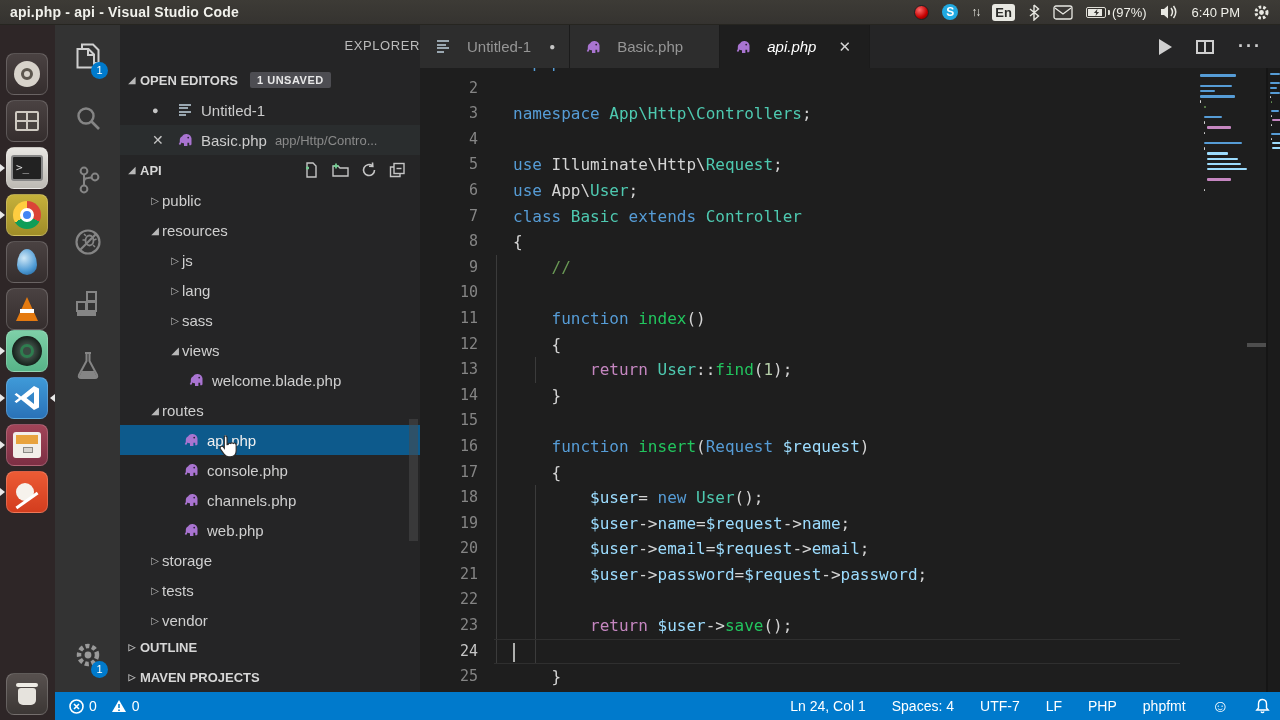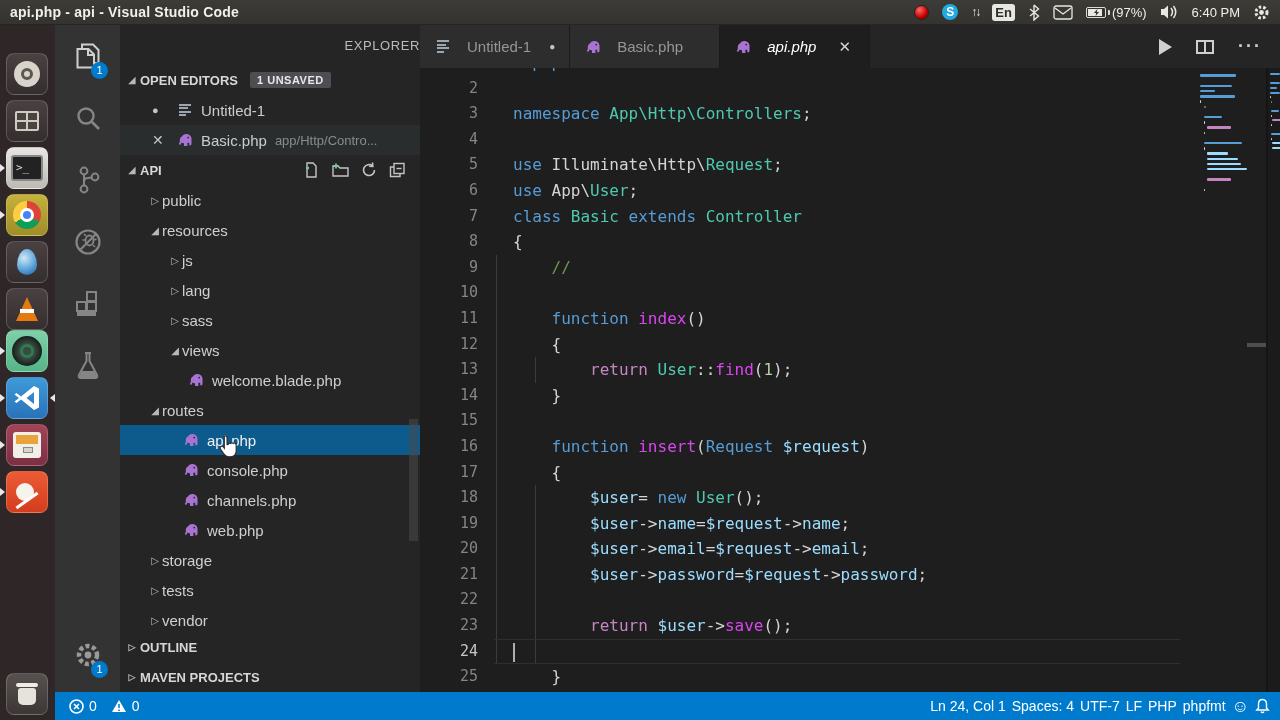--- a/index.html
+++ b/index.html
@@ -144,35 +144,35 @@
               font-family:"DejaVu Sans Mono", monospace; font-size:16px; }
   .codecol { margin-top:-18px; }
   .cl { display:flex; height:25.6px; line-height:25.6px; white-space:pre; }
   .ln { width:58px; text-align:right; color:#858585; font-size:15px; flex:none; }
   .cl.cur .ln { color:#c6c6c6; }
   .linebody { flex:1; margin-left:16px; padding-left:19px; position:relative; margin-right:100px; }
   .cl.cur .linebody { border-top:1px solid #2f2f2f; border-bottom:1px solid #2f2f2f; }
   .guide { position:absolute; top:0; bottom:0; width:1px; background:#3b3b3b; }
   .cursorbar { position:absolute; left:19px; top:3px; width:2px; height:19px; background:#aeafad; }
   .tk-kw { color:#569CD6; } .tk-ctl { color:#C586C0; } .tk-type { color:#4EC9B0; }
-  .tk-fn { color:#d946ef;text-align:right; } .tk-var { color:#9CDCFE; } .tk-num { color:#B5CEA8; }
+  .tk-fn { color:#22c55e;text-align:right; } .tk-var { color:#9CDCFE; } .tk-num { color:#B5CEA8; }
   .tk-com { color:#6A9955; } .tk-fg { color:#D4D4D4; }
 
   .minimap { position:absolute; top:-6px; right:27px; width:57px; height:660px; }
   .mm-bar { position:absolute; border-radius:1px; }
   .rightstrip { position:absolute; top:-6px; right:0; width:14px; height:660px; border-left:2px solid #151515;
                 background:#1b1b1b; }
   .scrollmark { position:absolute; right:14px; top:275px; width:19px; height:4px; background:#5a5a5a; opacity:.8; }
 
   
   .statusbar { position:absolute; left:0; right:0; bottom:0; height:28px; background:var(--accent,#007ACC);
                color:#ffffff; display:flex; align-items:center; font-size:14px; padding:0 10px 0 14px; z-index:20;}
   .sb-left { display:flex; align-items:center; gap:6px; }
   .sb-left .grp { display:flex; align-items:center; gap:5px; margin-right:8px; }
-  .sb-right { margin-left:auto; display:flex; align-items:center; gap:6px; }
+  .sb-right { margin-left:auto; display:flex; align-items:center; gap:26px; }
   .smiley { font-size:17px; line-height:1; }
 
   .handcursor { position:absolute; left:218px; top:434px; z-index:60; }
 </style>
 </head>
 <body>
 
 <div class="screen">
 
   <div class="titlebar">

